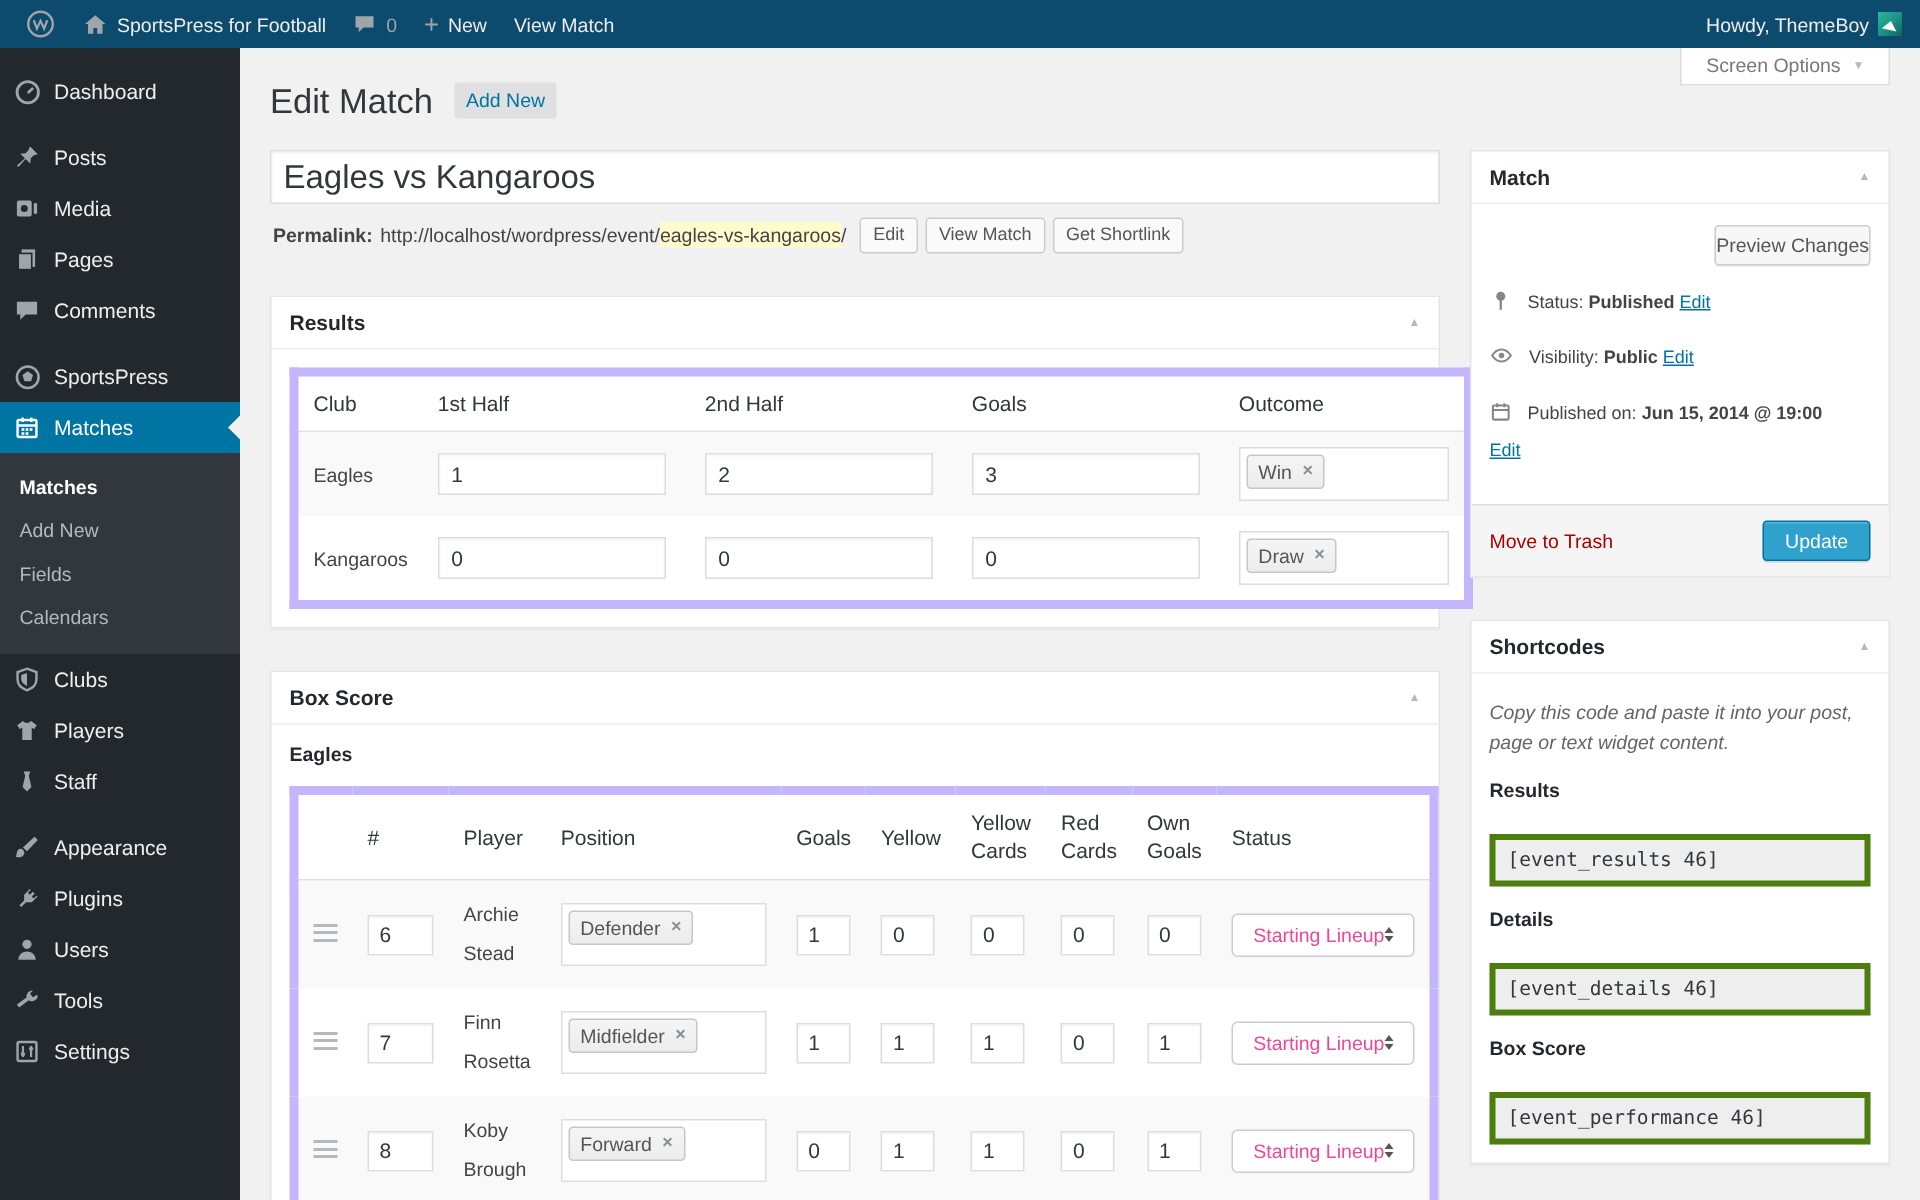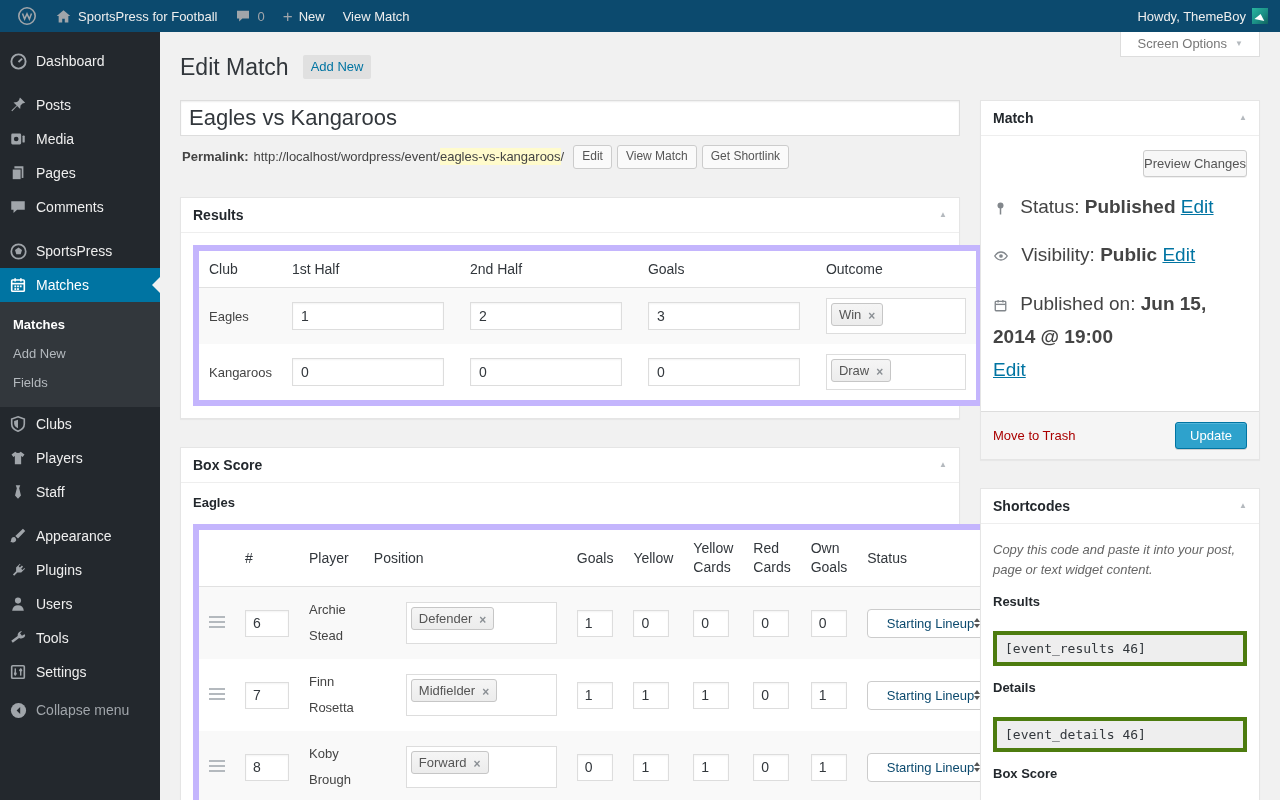--- a/index.html
+++ b/index.html
@@ -123,47 +123,47 @@
   tr.striped { background: #f9f9f9; }
 
   .res-input {
     width: 158px; max-width: 96%; height: 28px; padding: 3px 8px;
     border: 1px solid #ddd; background: #fff; font-size: 14px; color: #32373c;
     font-family: "Liberation Sans", "DejaVu Sans", sans-serif; outline: none;
     box-shadow: inset 0 1px 2px rgba(0,0,0,.05);
   }
   .chip-box { width: 140px; min-height: 36px; border: 1px solid #ddd; background: #fff; padding: 4px; cursor: text; }
   .chip {
-    display: inline-flex; align-items: flex-end; gap: 7px;
+    display: inline-flex; align-items: flex-start; gap: 7px;
     background: linear-gradient(#f5f5f5, #ececec);
     border: 1px solid #c6c6c6; border-radius: 3px;
     padding: 3px 7px; font-size: 13px; color: #555; white-space: nowrap;
   }
   .chip-x { color: #8a8f94; font-size: 12px; font-weight: bold; cursor: pointer; line-height: 1; }
 
   
   .team-label { font-size: 13px; font-weight: bold; color: #23282d; padding: 12px 12px 2px; }
   .num-input {
     height: 27px; padding: 3px 7px; border: 1px solid #ddd; background: #fff;
     font-size: 14px; color: #32373c; outline: none;
     font-family: "Liberation Sans", "DejaVu Sans", sans-serif;
     box-shadow: inset 0 1px 2px rgba(0,0,0,.05);
   }
   .num-input.w-sm { width: 36px; }
   .num-input.w-md { width: 44px; }
-  .pos-box { width: 151px; min-height: 42px; margin-left: 32px; }
+  .pos-box { width: 137px; min-height: 42px; }
   .player-name div { line-height: 26px; }
   .drag-handle {
     display: inline-block; width: 16px; height: 12px; cursor: move;
     background: repeating-linear-gradient(to bottom, #b4b9be 0, #b4b9be 2px, transparent 2px, transparent 5px);
   }
   .fake-select {
     width: 122px; height: 29px; background: #fff; border: 1px solid #ccc; border-radius: 4px;
-    display: flex; align-items: center; justify-content: flex-end;
-    padding: 0 8px; font-size: 13px; color: #0c4a6e; cursor: pointer; white-space: nowrap;
+    display: flex; align-items: center; justify-content: center;
+    padding: 0 8px; font-size: 13px; color: #ec4899; cursor: pointer; white-space: nowrap;
   }
   .sel-arrows { display: flex; flex-direction: column; gap: 2px; }
   .tri { width: 0; height: 0; border-left: 3.5px solid transparent; border-right: 3.5px solid transparent; }
   .tri.up { border-bottom: 4px solid #555; }
   .tri.down { border-top: 4px solid #555; }
 
   .bs-table th.col-handle { width: 32px; }
   .bs-table th.col-num { width: 60px; }
   .bs-table th.col-player { width: 64px; }
   .bs-table th.col-pos { width: 154px; }
@@ -174,21 +174,21 @@
   
   .side-col .postbox:first-child { margin-top: 0; }
   .side-body { padding: 6px 12px 12px; }
   .preview-row { text-align: right; margin: 8px 0 4px; }
   .btn-secondary {
     background: #f7f7f7; border: 1px solid #ccc; border-radius: 3px;
     color: #555; font-size: 13px; padding: 5px 0; cursor: pointer;
     box-shadow: 0 1px 0 rgba(0,0,0,.06);
     font-family: "Liberation Sans", "DejaVu Sans", sans-serif;
   }
-  .misc-row { margin: 15px 0 0; font-size: 19px; color: #444; line-height: 1.6; }
+  .misc-row { margin: 15px 0 0; font-size: 12px; color: #444; line-height: 1.6; }
   .misc-row .mr-icon { color: #82878c; vertical-align: -3px; margin-right: 7px; display: inline-block; }
   .misc-row b { font-weight: bold; }
   .edit-link { color: #0074a2; text-decoration: underline; }
   .side-footer {
     display: flex; align-items: center; justify-content: space-between;
     background: #f5f5f5; border-top: 1px solid #ddd; padding: 10px 12px; margin-top: 14px;
   }
   .trash-link { color: #a00; font-size: 13px; }
   .btn-primary {
     background: #2ea2cc; border: 1px solid #0074a2; border-radius: 3px;
@@ -318,20 +318,21 @@
             <rect x="6" y="13.5" width="2" height="2" fill="currentColor"></rect>
             <rect x="9" y="13.5" width="2" height="2" fill="currentColor"></rect>
           </svg>
       </span>
       <span>Matches</span>
     </div>
     <div class="submenu">
       <a class="submenu-item current">Matches</a>
       <a class="submenu-item">Add New</a>
       <a class="submenu-item">Fields</a>
+      <a class="submenu-item">Calendars</a>
     </div>
     <div class="menu-item">
       <span class="mi-icon">
         <svg width="18" height="18" viewBox="0 0 20 20">
             <path d="M10 2l7 2.5V10c0 4.4-3.9 6.9-7 8-3.1-1.1-7-3.6-7-8V4.5L10 2z" fill="none" stroke="currentColor" stroke-width="1.8"></path>
             <path d="M10 5.2v9.6c-2-.9-4.3-2.6-4.3-5.3V6.7L10 5.2z" fill="currentColor"></path>
           </svg>
       </span>
       <span>Clubs</span>
     </div>
@@ -389,29 +390,20 @@
       <span class="mi-icon">
         <svg width="18" height="18" viewBox="0 0 20 20">
             <rect x="3" y="3" width="14" height="14" rx="1.2" fill="none" stroke="currentColor" stroke-width="1.8"></rect>
             <line x1="7" y1="6" x2="7" y2="14" stroke="currentColor" stroke-width="1.6"></line>
             <circle cx="7" cy="12" r="1.6" fill="currentColor"></circle>
             <line x1="13" y1="6" x2="13" y2="14" stroke="currentColor" stroke-width="1.6"></line>
             <circle cx="13" cy="8" r="1.6" fill="currentColor"></circle>
           </svg>
       </span>
       <span>Settings</span>
-    </div>
-    <div class="menu-item collapse-item">
-      <span class="mi-icon">
-        <svg width="19" height="19" viewBox="0 0 20 20">
-            <circle cx="10" cy="10" r="8" fill="currentColor"></circle>
-            <path d="M11.8 6.2L8 10l3.8 3.8z" fill="#23282d"></path>
-          </svg>
-      </span>
-      <span class="label-dim">Collapse menu</span>
     </div>
   </nav>
 
   <main id="content">
     <div class="screen-options-tab">
       <span>Screen Options</span>
       <span class="so-chevron">▼</span>
     </div>
 
     <div class="wrap">

